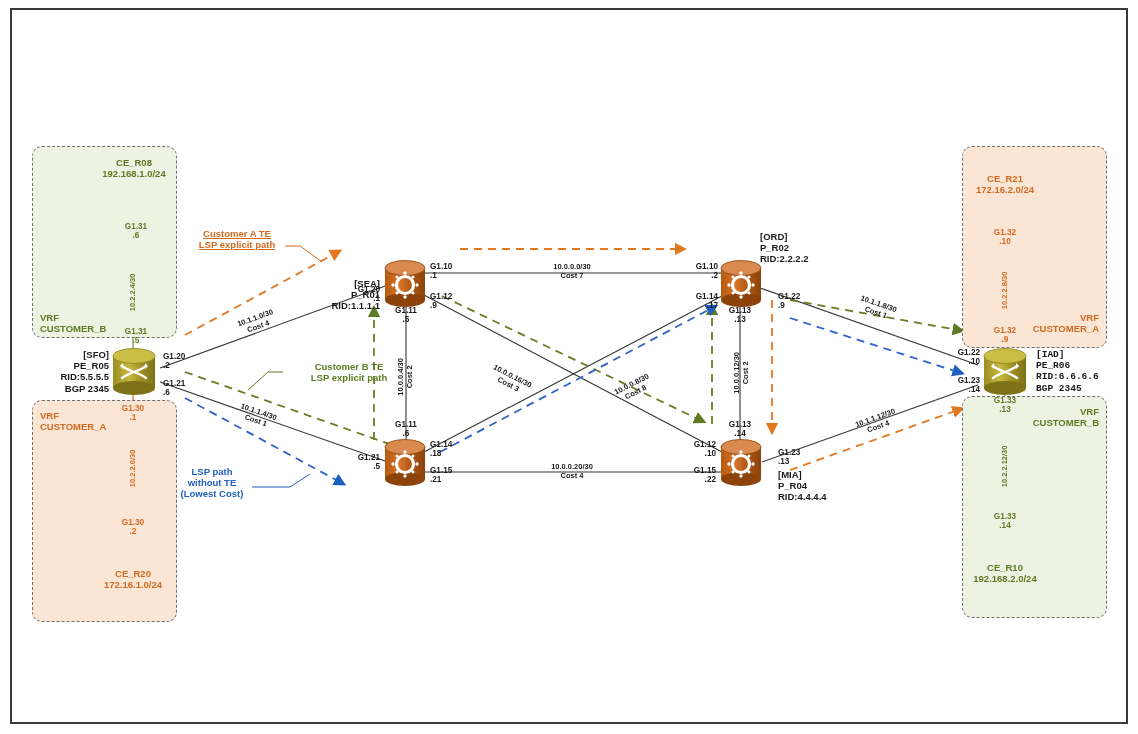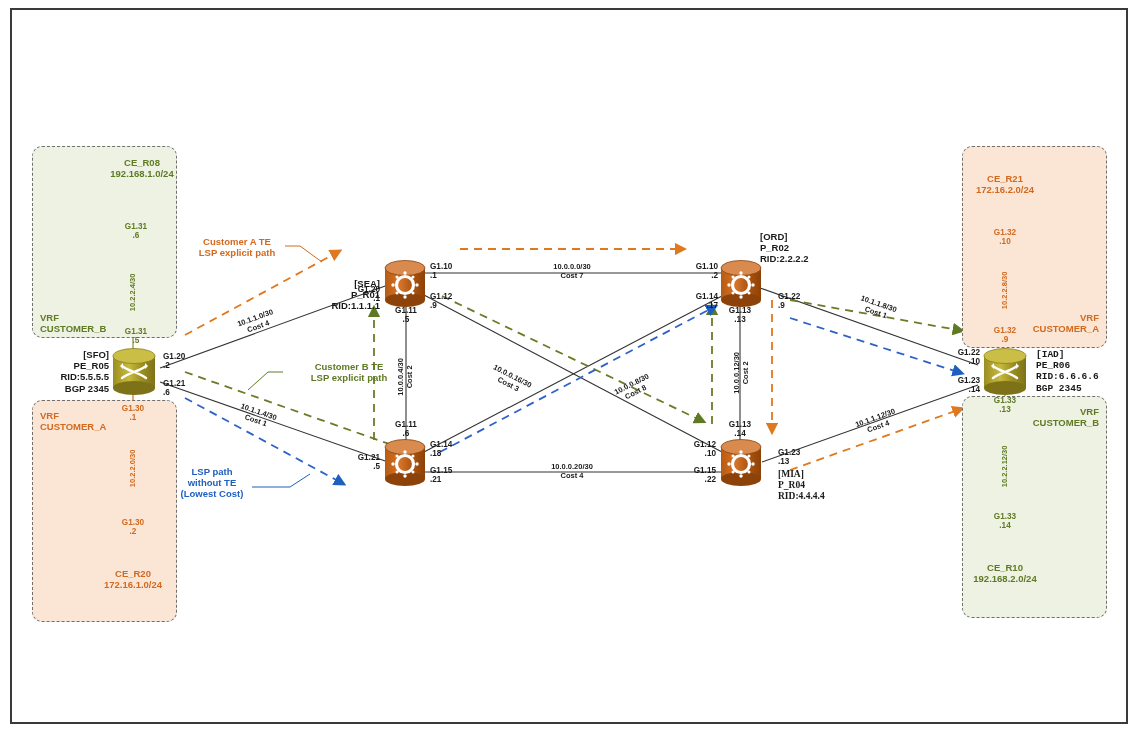--- a/index.html
+++ b/index.html
@@ -257,21 +257,21 @@
   </div>
   <div class="lbl f9 b org r" style="left:974px;top:312px;width:125px;">
     <span>VRF</span><br>
     <span>CUSTOMER_A</span>
   </div>
   <div class="lbl f9 b grn r" style="left:974px;top:406px;width:125px;">
     <span>VRF</span><br>
     <span>CUSTOMER_B</span>
   </div>
 
-  <div class="lbl f9 b grn c" style="left:82px;top:157px;width:120px;">
+  <div class="lbl f9 b grn c" style="left:74px;top:157px;width:120px;">
     <span>CE_R08</span><br>
     <span>192.168.1.0/24</span>
   </div>
   <div class="lbl f9 b org c" style="left:73px;top:568px;width:120px;">
     <span>CE_R20</span><br>
     <span>172.16.1.0/24</span>
   </div>
   <div class="lbl f9 b org c" style="left:945px;top:173px;width:120px;">
     <span>CE_R21</span><br>
     <span>172.16.2.0/24</span>
@@ -297,21 +297,21 @@
   <div class="lbl f9 b blk r" style="left:272px;top:244px;width:108px;margin-top:34px;">
     <span>[SEA]</span><br>
     <span>P_R01</span><br>
     <span>RID:1.1.1.1</span>
   </div>
   <div class="lbl f9 b blk" style="left:760px;top:231px;">
     <span>[ORD]</span><br>
     <span>P_R02</span><br>
     <span>RID:2.2.2.2</span>
   </div>
-  <div class="lbl f9 b blk" style="left:778px;top:469px;font-family:Liberation Serif, serif;">
+  <div class="lbl f9 b blk" style="left:778px;top:469px;">
     <span>[MIA]</span><br>
     <span>P_R04</span><br>
     <span>RID:4.4.4.4</span>
   </div>
 
   <div class="iflbl b grn c" style="left:113px;top:222px;width:46px;">
     <span>G1.31</span><br>
     <span>.6</span>
   </div>
   <div class="iflbl b grn c" style="left:113px;top:327px;width:46px;">
@@ -475,21 +475,21 @@
   <div class="lbl f7 b org c rot" style="left:83px;top:464px;width:100px;transform:rotate(-90deg);">
     <span>10.2.2.0/30</span>
   </div>
   <div class="lbl f7 b org c rot" style="left:955px;top:286px;width:100px;transform:rotate(-90deg);">
     <span>10.2.2.8/30</span>
   </div>
   <div class="lbl f7 b grn c rot" style="left:955px;top:462px;width:100px;transform:rotate(-90deg);">
     <span>10.2.2.12/30</span>
   </div>
 
-  <div class="lbl f9 b org c" style="left:182px;top:236px;width:110px;">
+  <div class="lbl f9 b org c" style="left:182px;top:228px;width:110px;text-decoration:underline;">
     <span>Customer A TE</span><br>
     <span>LSP explicit path</span>
   </div>
   <div class="lbl f9 b grn c" style="left:294px;top:361px;width:110px;">
     <span>Customer B TE</span><br>
     <span>LSP explicit path</span>
   </div>
   <div class="lbl f9 b blu c" style="left:170px;top:466px;width:84px;">
     <span>LSP path</span><br>
     <span>without TE</span><br>

